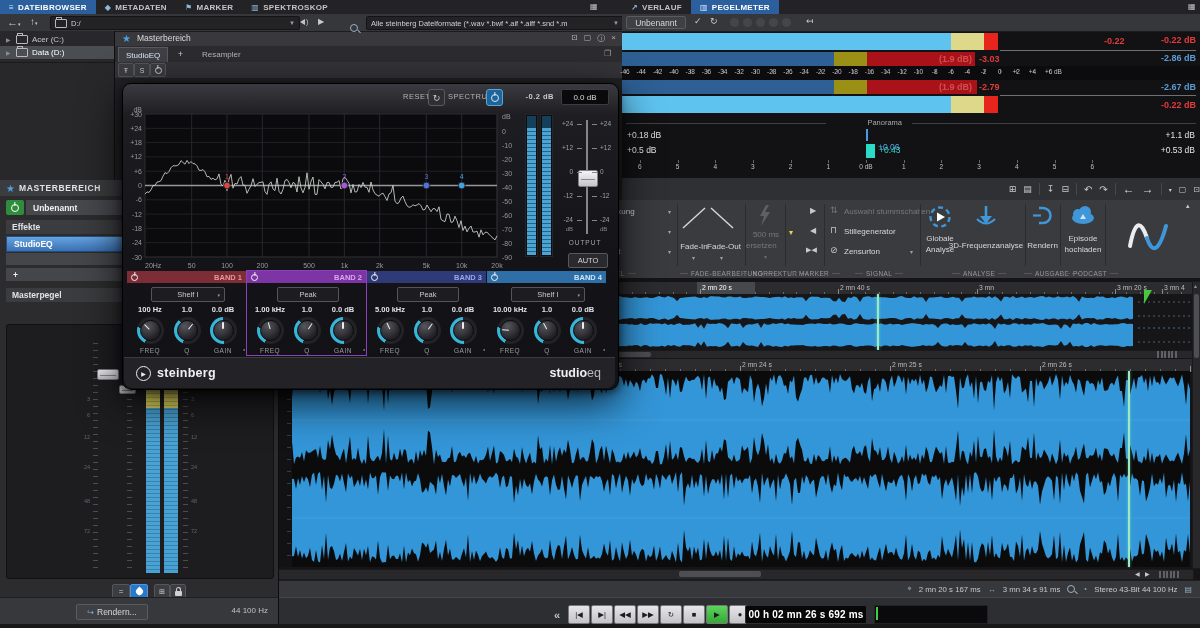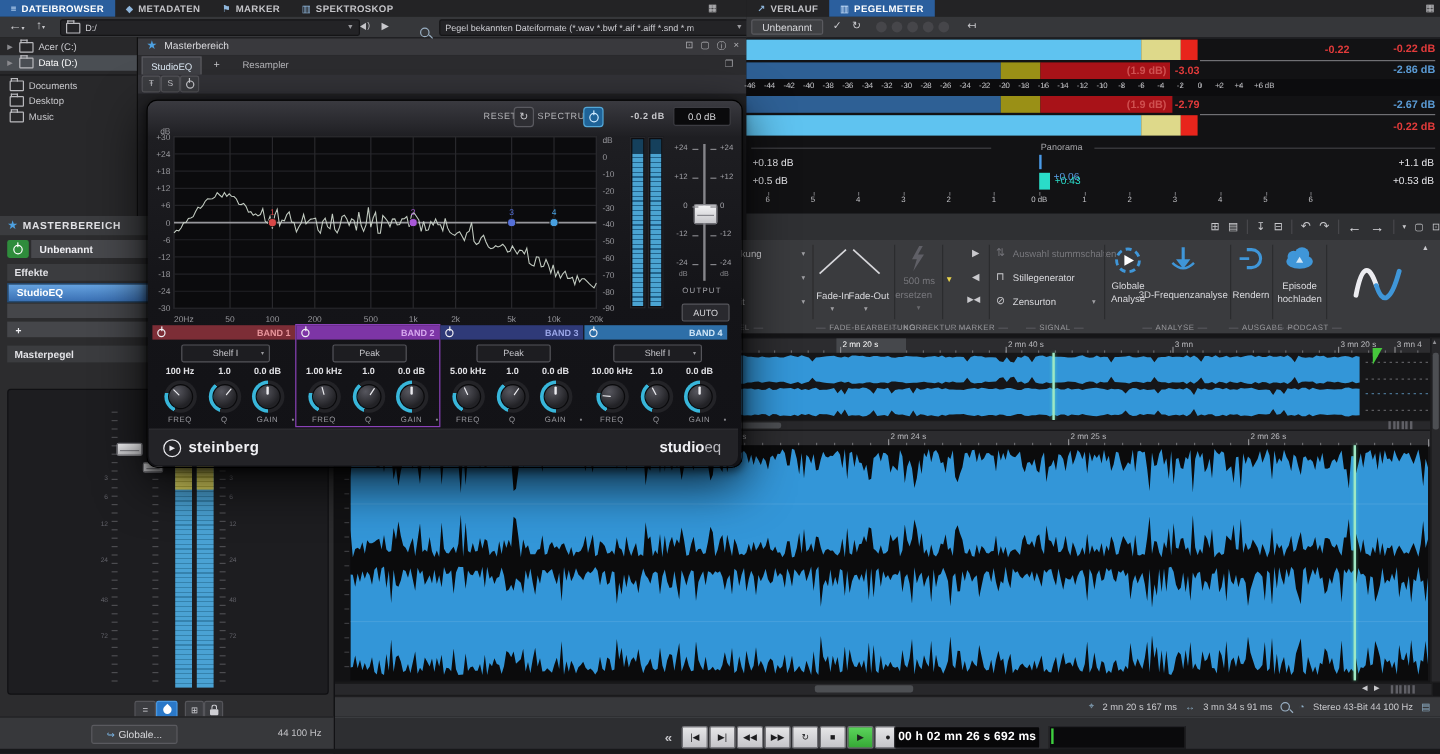--- a/index.html
+++ b/index.html
@@ -150,21 +150,21 @@
     <span class="abs gly" style="left:30px;top:2px;font-size:10px;font-weight:bold;">↑<span style="font-size:5px;">▾</span></span>
     <div class="abs combo" style="left:50px;top:2px;width:240px;height:12px;">
       <span class="folder"></span>
       <span>D:/</span>
       <span class="car">▼</span>
     </div>
     <span class="abs spk" style="left:300px;top:4px;"><b></b>)</span>
     <span class="abs gly" style="left:318px;top:3px;font-size:8px;">▶</span>
     <span class="abs mag" style="left:350px;top:4px;"></span>
     <div class="abs combo" style="left:366px;top:2px;width:248px;height:12px;">
-      <span style="overflow:hidden;white-space:nowrap;">Pegel bekannten Dateiformate (*.wav *.bwf *.aif *.aiff *.snd *.m</span>
+      <span style="overflow:hidden;white-space:nowrap;">Alle steinberg Dateiformate (*.wav *.bwf *.aif *.aiff *.snd *.m</span>
       <span class="car">▼</span>
     </div>
   </div>
 
   <div class="abs toolrow" style="left:622px;top:14px;width:578px;height:17px;z-index:5;">
     <div class="abs tbtn" style="left:4px;top:2px;width:58px;height:11px;">
       <span>Unbenannt</span>
     </div>
     <span class="abs gly" style="left:72px;top:2px;font-size:9px;">✓</span>
     <span class="abs gly" style="left:88px;top:2px;font-size:9px;">↻</span>
@@ -185,34 +185,20 @@
           <span class="folder"></span>
           <span>Acer (C:)</span>
         </div>
         <div class="treerow sel">
           <span class="tw">▶</span>
           <span class="folder"></span>
           <span>Data (D:)</span>
         </div>
       </div>
     <div style="height:1px;background:#1a1a1c;margin:3px 0 2px;"></div>
-    <div id="fileFolders">
-        <div class="treerow">
-          <span class="folder" style="margin-left: 2px;"></span>
-          <span>Documents</span>
-        </div>
-        <div class="treerow">
-          <span class="folder" style="margin-left: 2px;"></span>
-          <span>Desktop</span>
-        </div>
-        <div class="treerow">
-          <span class="folder" style="margin-left: 2px;"></span>
-          <span>Music</span>
-        </div>
-      </div>
   </div>
 
   <div class="abs" style="left:114px;top:30px;width:508px;height:55px;z-index:2;">
     <div class="abs" style="left:0;top:0;width:508px;height:16px;background:#39393d;display:flex;align-items:center;">
       <span style="color:#4da0e0;font-size:10px;margin-left:8px;">★</span>
       <span style="font-size:8.5px;color:#dadade;margin-left:6px;">Masterbereich</span>
       <span style="margin-left:auto;display:flex;gap:6px;margin-right:6px;color:#b0b0b4;font-size:8px;">
         <span>⊡</span>
         <span>▢</span>
         <span>ⓘ</span>
@@ -665,21 +651,21 @@
         <i class="droplet"></i>
       </div>
     <div class="sqbtn" style="left:154px;top:404px;width:14px;height:13px;font-size:7px;">⊞</div>
     <div class="sqbtn" style="left:170px;top:404px;width:14px;height:13px;">
         <i class="lock"></i>
       </div>
 
     <div class="abs" style="left:0;top:417px;width:278px;height:31px;background:#37383b;border-top:1px solid #1e1e20;">
       <div class="abs tbtn" style="left:76px;top:6px;width:70px;height:14px;gap:3px;">
         <span style="color:#7ab2e0;font-size:8px;">↪</span>
-        <span>Globale...</span>
+        <span>Rendern...</span>
       </div>
       <span class="abs" style="right:10px;top:8px;font-size:8px;color:#c0c0c4;">44 100 Hz</span>
     </div>
   </div>
 
   <div id="editor" class="abs" style="left:278px;top:278px;width:922px;height:319px;z-index:3;">
     <div id="ovRuler" class="abs ruler" style="left:0;top:3px;width:914px;height:13px;">
         <div class="rtick" style="left: 10px; height: 3px;"></div>
         <div class="rtick" style="left: 23.74px; height: 3px;"></div>
         <div class="rtick" style="left: 37.48px; height: 3px;"></div>

